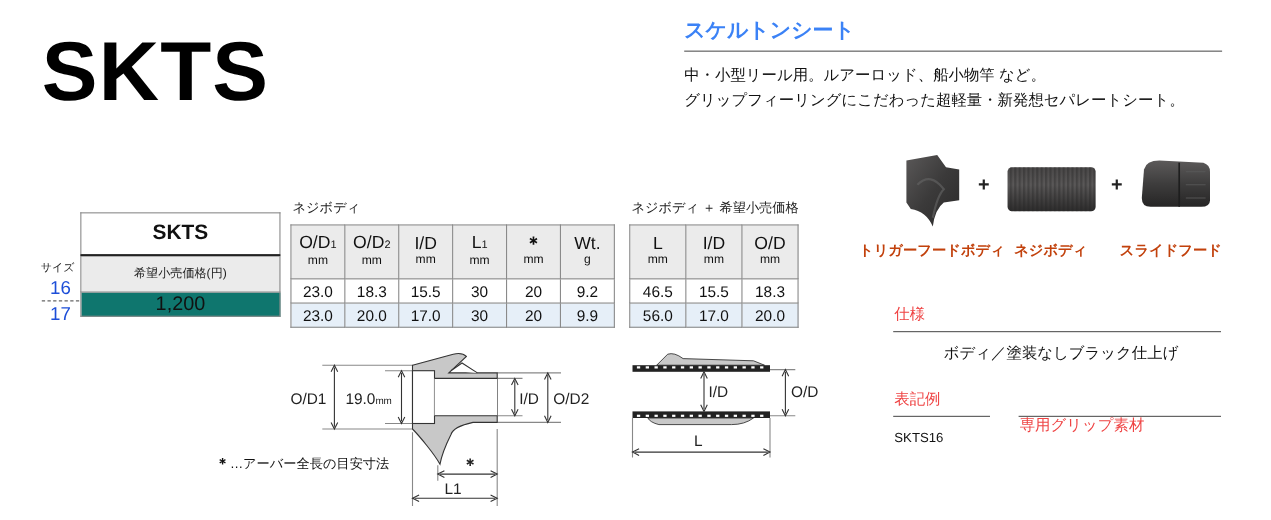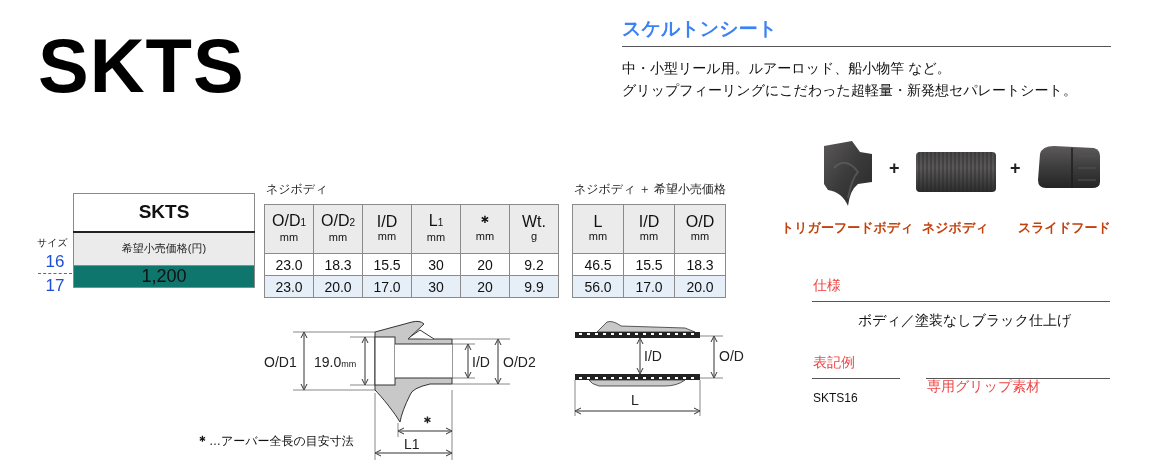--- a/index.html
+++ b/index.html
@@ -46,21 +46,21 @@
 
   
   .plus { font-size: 18px; font-weight: bold; color: #222; }
   .part-label { font-size: 13px; font-weight: bold; color: #c2410c; white-space: nowrap; text-align: right; }
 
   
   .spec-head { font-size: 14px; color: #ef4444; text-align: right; }
   .rule { height: 1px; background: #555; }
   .spec-val { font-size: 14px; color: #111; }
 
-  .note { left: 196px; top: 432px; font-size: 12px; color: #111; white-space: nowrap; }
+  .note { left: 196px; top: 412px; font-size: 12px; color: #111; white-space: nowrap; }
   .note b { font-size: 13px; }
 </style>
 </head>
 <body>
 
 <div class="abs model-title">SKTS</div>
 
 <div class="abs product-name">スケルトンシート</div>
 <div class="abs header-rule"></div>
 <div class="abs desc">

